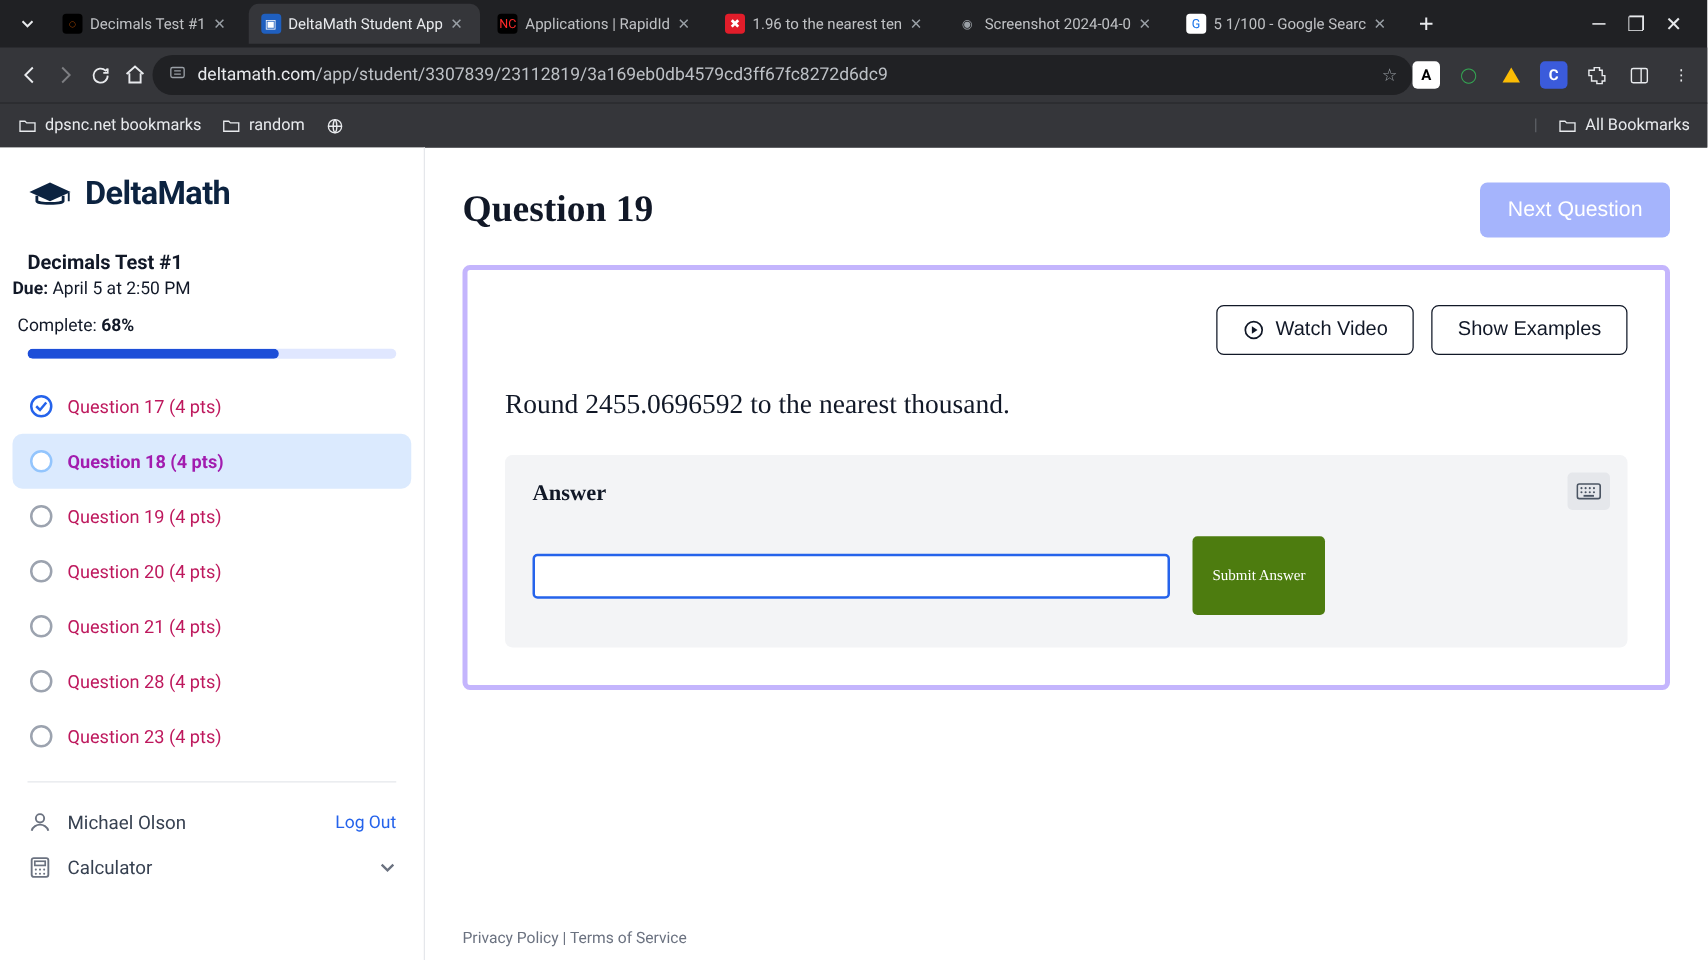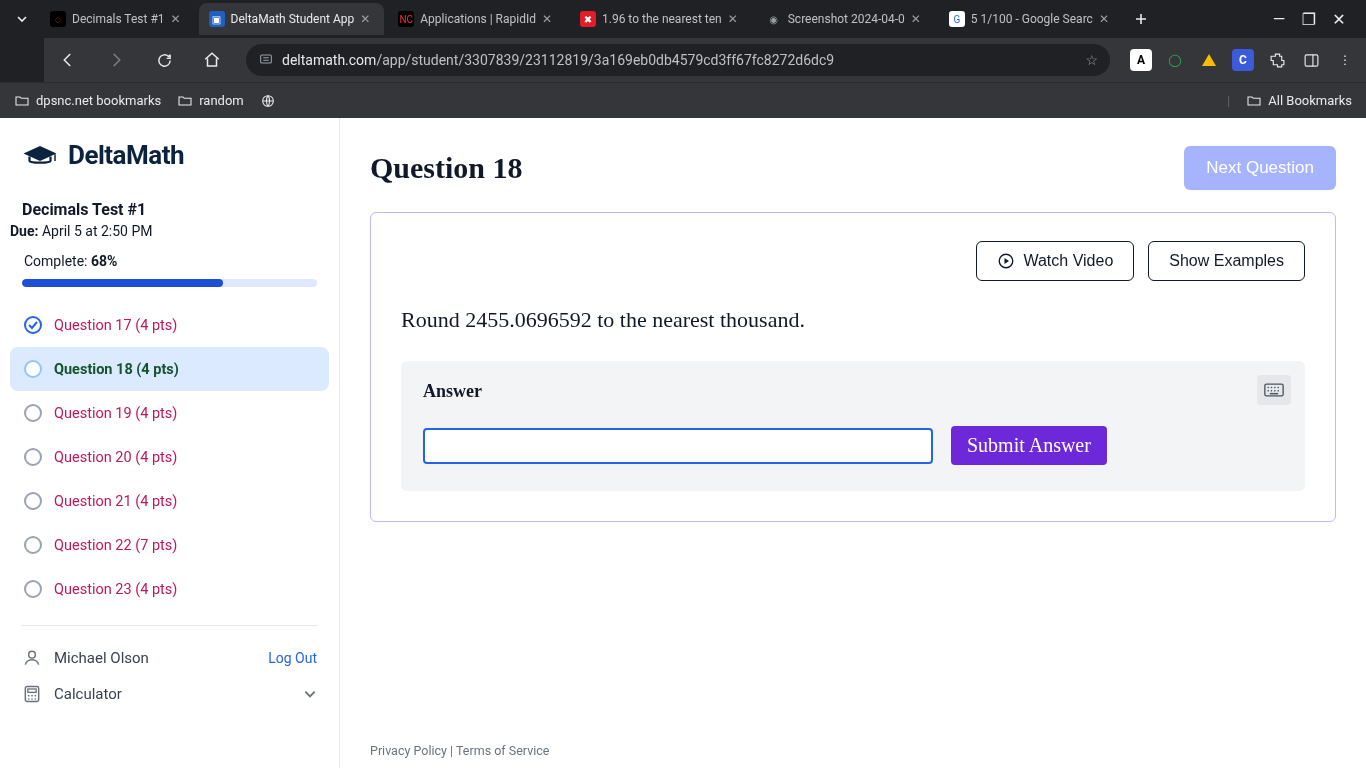--- a/index.html
+++ b/index.html
@@ -21,21 +21,21 @@
   }
   .tab.active { background: #35363a; color: #e8eaed; }
   .tab .favicon { width: 16px; height: 16px; display: flex; align-items: center; justify-content: center; font-size: 10px; border-radius: 3px; flex-shrink: 0; }
   .tab .title { white-space: nowrap; overflow: hidden; text-overflow: ellipsis; flex: 1; }
   .tab .close { width: 14px; height: 14px; color: #9aa0a6; flex-shrink: 0; }
   .tab-dropdown { width: 28px; height: 28px; display:flex; align-items:center; justify-content:center; color:#e8eaed; }
   .newtab { width: 28px; height: 28px; display:flex; align-items:center; justify-content:center; color:#e8eaed; }
   .win-controls { margin-left: auto; display: flex; gap: 12px; padding-right: 10px; color:#e8eaed; }
   .win-controls span { width: 18px; text-align:center; }
 
-  .toolbar { display: flex; align-items: center; height: 44px; padding: 0 10px; gap: 20px; background:#35363a;margin-left:44px; }
+  .toolbar { display: flex; align-items: center; height: 44px; padding: 0 10px; gap: 0; background:#35363a; }
   .nav-btn { width: 28px; height: 28px; display:flex; align-items:center; justify-content:center; color:#9aa0a6; border-radius:50%; }
   .nav-btn.fwd { opacity: .4; }
   .urlbar {
     flex: 1; height: 32px; background: #202124; border-radius: 16px;
     display: flex; align-items: center; padding: 0 12px; gap: 8px;
     color: #bdc1c6; font-size: 14px;
   }
   .urlbar .lock { color: #9aa0a6; }
   .urlbar .domain { color: #e8eaed; }
   .ext-row { display:flex; align-items:center; gap:12px; }
@@ -50,70 +50,70 @@
   .sidebar {
     width: 340px; border-right: 1px solid #e5e7eb;
     display:flex; flex-direction:column; padding: 22px 0 0 0;
     background:#fff;
   }
   .logo { display:flex; align-items:center; gap:10px; font-size:26px; font-weight:700; color:#0c2340; padding: 0 22px 20px; letter-spacing:-.5px; }
   .logo svg { width:36px; height:26px; }
   .assign-title { font-weight:700; color:#111827; font-size:16px; padding: 10px 22px 4px; }
   .due { font-size:14px; color:#111827; padding: 0 10px 14px; }
   .due .lbl { font-weight:700; }
-  .complete { font-size:14px; color:#111827; padding: 0 24px 6px; }
+  .complete { font-size:14px; color:#111827; padding: 0 14px 6px; }
   .complete .pct { font-weight:700; }
   .progress { height:8px; margin: 4px 22px 12px; background:#e0e7ff; border-radius:4px; overflow:hidden; }
   .progress .bar { height:100%; background:#1d4ed8; border-radius:4px; }
   .qlist { padding: 4px 10px 0; overflow:hidden; }
   .qitem {
     display:flex; align-items:center; gap:12px; height:44px;
     padding: 0 14px; border-radius:8px; font-size:14.5px; color:#be185d;
   }
-  .qitem.active { background:#dbeafe; color:#14532d; font-weight:700; }
+  .qitem.active { background:#dbeafe; color:#a21caf; font-weight:700; }
   .qitem .bubble {
     width:18px; height:18px; border-radius:50%;
     border:2px solid #9ca3af; display:flex; align-items:center; justify-content:center;
     flex-shrink:0; background:#fff;
   }
   .qitem.done .bubble { border-color:#2563eb; color:#2563eb; }
   .qitem.active .bubble { border-color:#93c5fd; }
   .side-sep { height:1px; background:#e5e7eb; margin: 14px 22px; }
   .side-row { display:flex; align-items:center; gap:12px; padding: 8px 22px; font-size:15px; color:#374151; }
   .side-row .grow { flex:1; }
   .side-row .link { color:#2563eb; font-size:14px; }
 
   .main { flex:1; padding: 28px 30px 10px; display:flex; flex-direction:column; overflow:auto; }
   .main-head { display:flex; align-items:center; justify-content:space-between; margin-bottom: 22px; }
   .qtitle { font-family: Georgia, 'Times New Roman', serif; font-size:30px; font-weight:700; color:#111827; }
   .nextbtn {
     background:#a5b4fc; color:#fff; font-size:17px;
     padding: 12px 22px; border:none; border-radius:6px;
   }
   .card {
-    border:1px solid #c4b5fd; border-radius:6px; padding: 28px 30px 30px;
+    border:4px solid #c4b5fd; border-radius:6px; padding: 28px 30px 30px;
   }
   .card-actions { display:flex; gap:14px; justify-content:flex-end; margin-bottom: 26px; }
   .outline-btn {
     border:1px solid #111827; background:#fff; color:#111827;
     font-size:16px; padding: 10px 20px; border-radius:6px;
     display:flex; align-items:center; gap:8px;
   }
   .prompt { font-family: Georgia, 'Times New Roman', serif; font-size:22px; color:#111827; margin-bottom: 28px; }
   .answer-box { background:#f3f4f6; border-radius:6px; padding: 20px 22px 26px; position:relative; }
   .answer-label { font-family: Georgia, 'Times New Roman', serif; font-weight:700; font-size:18px; color:#111827; margin-bottom: 24px; }
   .answer-row { display:flex; align-items:center; gap:18px; }
   .answer-input {
     width:510px; height:36px; border:2px solid #2563eb; border-radius:4px;
     background:#fff; padding: 0 10px; font-size:15px;
   }
   .submit-btn {
-    background:#6d28d9; color:#fff; border:none; border-radius:4px;
-    font-family: Georgia, 'Times New Roman', serif; font-size:20px;
-    padding: 8px 16px;
+    background:#4d7c0f; color:#fff; border:none; border-radius:4px;
+    font-family: Georgia, 'Times New Roman', serif; font-size:12px;
+    padding: 24px 16px;
   }
   .kbd-toggle {
     position:absolute; top:14px; right:14px;
     width:34px; height:30px; background:#e5e7eb; border-radius:4px;
     display:flex; align-items:center; justify-content:center; color:#4b5563;
   }
   .footer { margin-top:auto; padding-top:40px; font-size:12.5px; color:#6b7280; display:flex; gap:14px; }
   .footer a { color:#6b7280; text-decoration:none; }
 </style>
 </head>
@@ -299,21 +299,21 @@
         <div class="qitem ">
           <span class="bubble"></span>
           <span>Question 20 (4 pts)</span>
         </div>
         <div class="qitem ">
           <span class="bubble"></span>
           <span>Question 21 (4 pts)</span>
         </div>
         <div class="qitem ">
           <span class="bubble"></span>
-          <span>Question 22 (7 pts)</span>
+          <span>Question 28 (4 pts)</span>
         </div>
         <div class="qitem ">
           <span class="bubble"></span>
           <span>Question 23 (4 pts)</span>
         </div>
       </div>
 
     <div class="side-sep"></div>
     <div class="side-row">
       <svg width="20" height="20" viewBox="0 0 24 24">
@@ -336,21 +336,21 @@
         </svg>
       <span class="grow">Calculator</span>
       <svg width="14" height="14" viewBox="0 0 12 12">
           <path d="M2 4l4 4 4-4" stroke="#6b7280" stroke-width="1.6" fill="none"></path>
         </svg>
     </div>
   </aside>
 
   <main class="main">
     <div class="main-head">
-      <h1 class="qtitle">Question 18</h1>
+      <h1 class="qtitle">Question 19</h1>
       <button class="nextbtn">Next Question</button>
     </div>
 
     <div class="card">
       <div class="card-actions">
         <button class="outline-btn">
           <svg width="18" height="18" viewBox="0 0 24 24">
               <circle cx="12" cy="12" r="9" stroke="#111827" stroke-width="1.8" fill="none"></circle>
               <path d="M10 8l6 4-6 4z" fill="#111827"></path>
             </svg>

